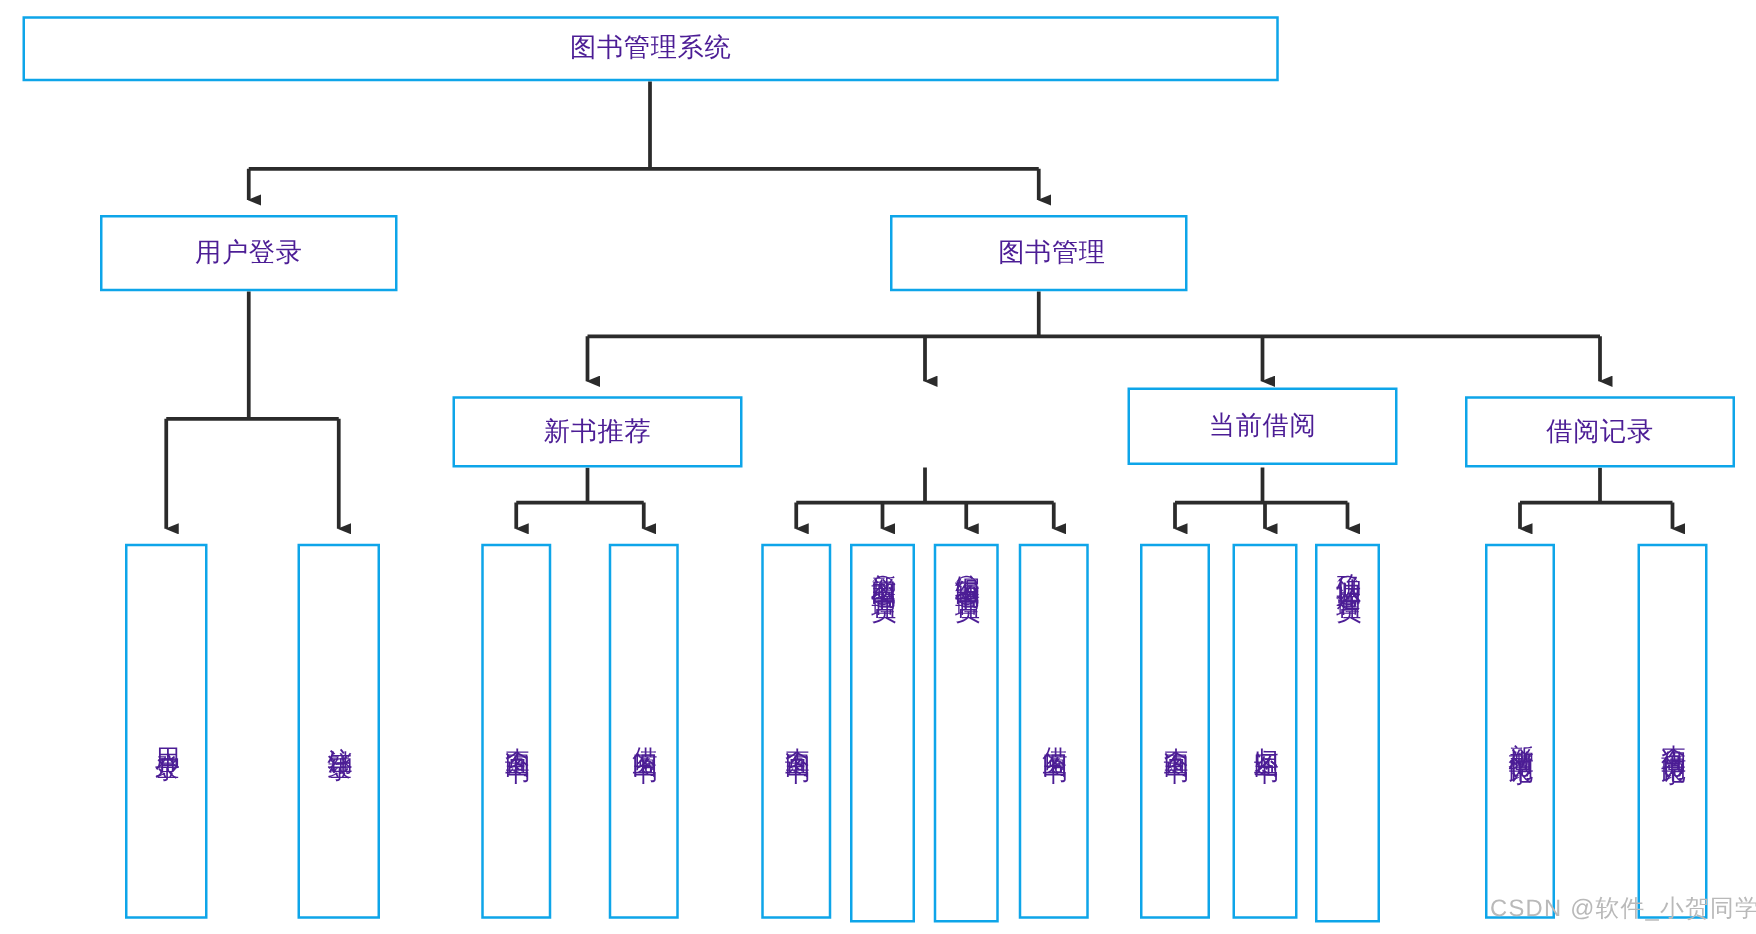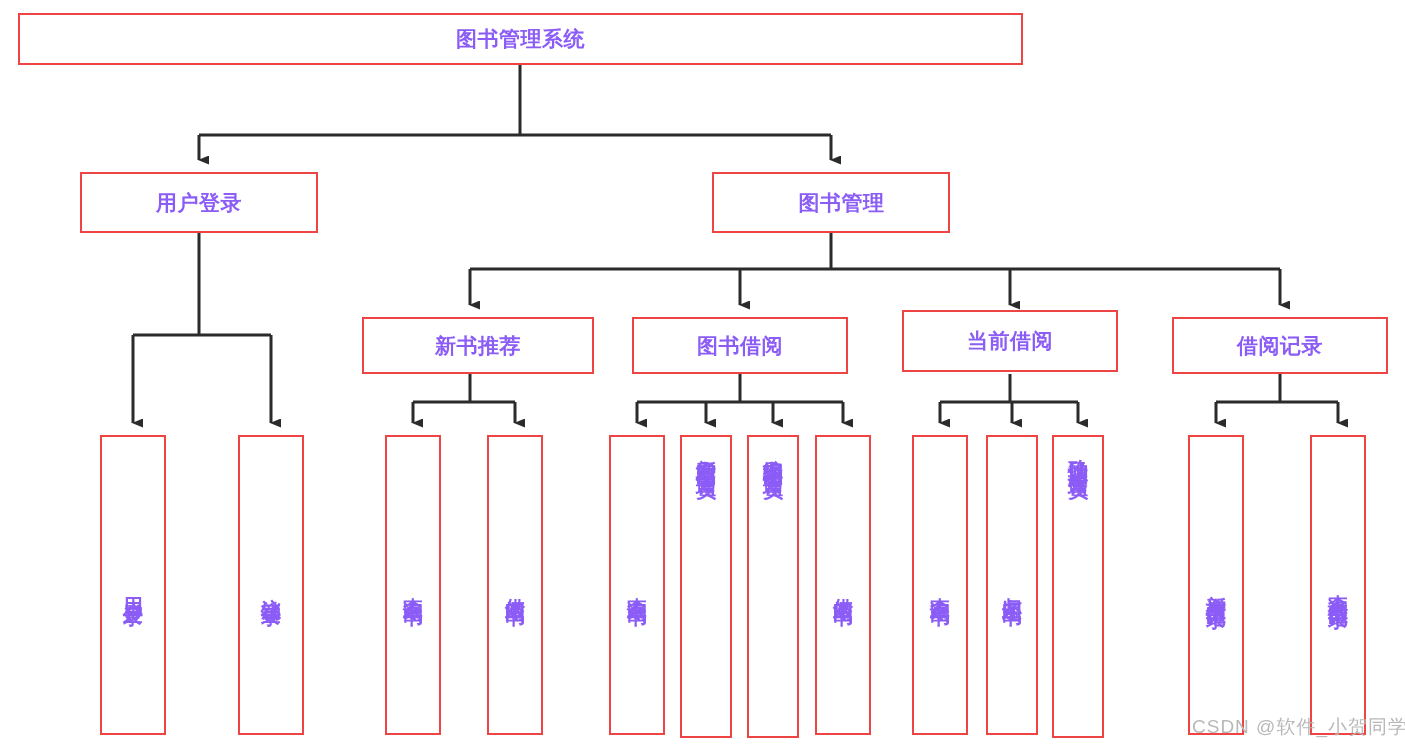--- a/index.html
+++ b/index.html
@@ -21,26 +21,25 @@
     position: absolute;
     left: 0;
     top: 0;
     width: 1405px;
     height: 747px;
   }
   .node-box {
     position: absolute;
     box-sizing: border-box;
     background: #ffffff;
-    border: 2px solid #ef4444;
+    border: 2px solid #0ea5e9;
     display: flex;
     align-items: center;
     justify-content: center;
-    color: #8b5cf6;
-    font-weight: bold;
+    color: #4c1d95;
   }
   .node-box.horizontal .node-label {
     writing-mode: horizontal-tb;
     font-size: 21px;
     line-height: 1.1;
     letter-spacing: 0.5px;
     white-space: nowrap;
   }
   .node-box.vertical {
     align-items: flex-start;
@@ -132,23 +131,20 @@
   <div class="node-box horizontal" style="left:80px; top:172px; width:238px; height:61px;">
     <span class="node-label">用户登录</span>
   </div>
   <div class="node-box horizontal" style="left:712px; top:172px; width:238px; height:61px;padding-left:21px;">
     <span class="node-label">图书管理</span>
   </div>
 
   <div class="node-box horizontal" style="left:362px; top:317px; width:232px; height:57px;">
     <span class="node-label">新书推荐</span>
   </div>
-  <div class="node-box horizontal" style="left:632px; top:317px; width:216px; height:57px;">
-    <span class="node-label">图书借阅</span>
-  </div>
   <div class="node-box horizontal" style="left:902px; top:310px; width:216px; height:62px;">
     <span class="node-label">当前借阅</span>
   </div>
   <div class="node-box horizontal" style="left:1172px; top:317px; width:216px; height:57px;text-align:right;">
     <span class="node-label">借阅记录</span>
   </div>
 
   <div class="node-box vertical" style="left:100px; top:435px; width:66px; height:300px;">
     <div class="vlabel-wrap">
         <span class="node-label">用户登录</span>

